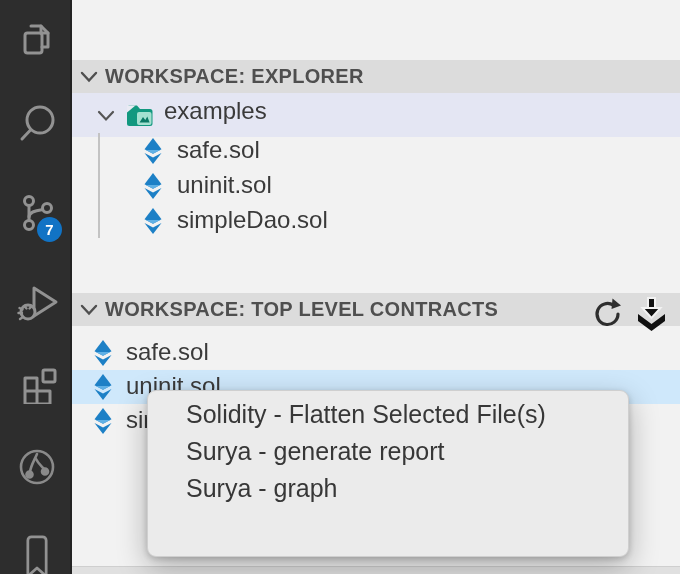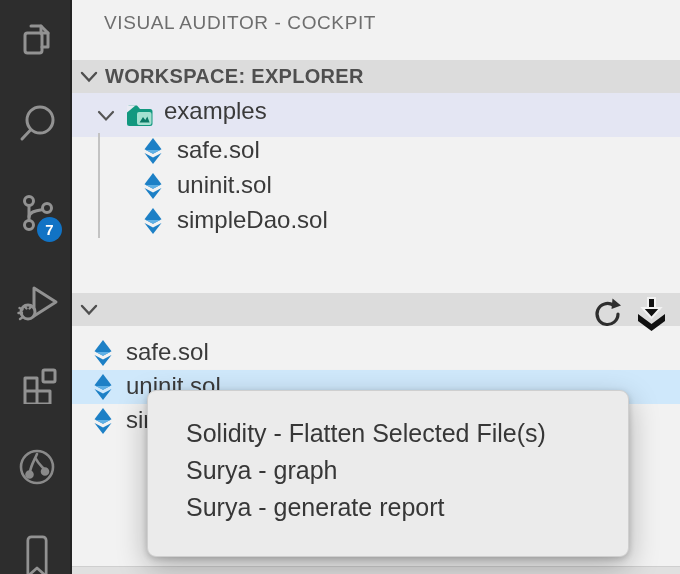--- a/index.html
+++ b/index.html
@@ -45,21 +45,21 @@
   .indent-guide{ position:absolute; left:26px; top:133px; width:2px; height:105px; background:#c3c3c3; }
   .eth{ position:absolute; width:18px; height:26px; }
   .abs{ position:absolute; }
   .selected{ background:#cfe8fb; }
   .bottom-strip{ position:absolute; left:0; top:566px; width:608px; height:8px; background:#e0e0e0; border-top:1px solid #cfcfcf; }
   
   .context-menu{
     position:absolute; left:147px; top:390px; width:482px; height:167px;
     background:#ebebeb; border:1px solid #cfcfcf; border-radius:9px;
     box-shadow:0 10px 30px rgba(0,0,0,0.28), 0 2px 6px rgba(0,0,0,0.18);
-    padding-top:24px; z-index:10;
+    padding-top:5px; z-index:10;
   }
   .menu-item{
     height:37px; line-height:37px; padding-left:38px;
     font-size:25px; color:#373737; white-space:nowrap; cursor:default;
   }
 </style>
 </head>
 <body>
 
 <div id="root">
@@ -121,21 +121,20 @@
 
     <div class="ab-icon" style="top:534px; height:44px">
       <svg viewBox="0 0 44 48" fill="none" stroke="#929292" stroke-width="3" stroke-linejoin="round">
         <path d="M12 46 V7 a4 4 0 0 1 4-4 h12 a4 4 0 0 1 4 4 v39 l-10-9 -10 9 Z"></path>
       </svg>
     </div>
   </div>
 
   <div class="sidebar">
 
-    <div class="sidebar-title">VISUAL AUDITOR - COCKPIT</div>
 
     <div class="section-header" style="top:60px">
       <svg class="chev" viewBox="0 0 18 13" fill="none" stroke="#4f4f4f" stroke-width="2.4" stroke-linecap="round">
         <polyline points="2,3 9,10.5 16,3"></polyline>
       </svg>
       <span class="hdr-label">WORKSPACE: EXPLORER</span>
     </div>
 
     <div class="row folder-row">
       <svg class="abs" style="left:25px; width:18px; height:13px" viewBox="0 0 18 13" fill="none" stroke="#555" stroke-width="2.2" stroke-linecap="round">
@@ -176,20 +175,21 @@
         <polygon points="1.8,11.9 16.2,11.9 9,15.8" fill="#5fb0e5"></polygon>
         <polygon points="9,26 0.5,15 9,19.6 17.5,15" fill="#1d80c6"></polygon>
       </svg>
       <span class="lbl abs" style="left:105px; top:3px">simpleDao.sol</span>
     </div>
 
     <div class="section-header" style="top:293px">
       <svg class="chev" viewBox="0 0 18 13" fill="none" stroke="#4f4f4f" stroke-width="2.4" stroke-linecap="round">
         <polyline points="2,3 9,10.5 16,3"></polyline>
       </svg>
+      <span class="hdr-label">WORKSPACE: TOP LEVEL CONTRACTS</span>
     </div>
 
     <div class="hdr-action" style="left:519px; top:297px; width:33px; height:33px">
       <svg viewBox="0 0 33 33" fill="none">
         <path d="M27 17 a10.5 10.5 0 1 1 -4.6-8.7" stroke="#2e2e2e" stroke-width="3.2" stroke-linecap="round"></path>
         <polygon points="21.5,1.5 30,8.5 20.5,12" fill="#2e2e2e"></polygon>
       </svg>
     </div>
 
     <div class="hdr-action" style="left:561px; top:295px; width:37px; height:37px">
@@ -227,17 +227,17 @@
         <polygon points="9,26 0.5,15 9,19.6 17.5,15" fill="#1d80c6"></polygon>
       </svg>
       <span class="lbl abs" style="left:54px; top:2px">simpleDao.sol</span>
     </div>
 
     <div class="bottom-strip"></div>
   </div>
 
   <div class="context-menu">
     <div class="menu-item">Solidity - Flatten Selected File(s)</div>
+    <div class="menu-item">Surya - generate report</div>
     <div class="menu-item">Surya - graph</div>
-    <div class="menu-item">Surya - generate report</div>
   </div>
 
 </div>
 
 </body></html>

